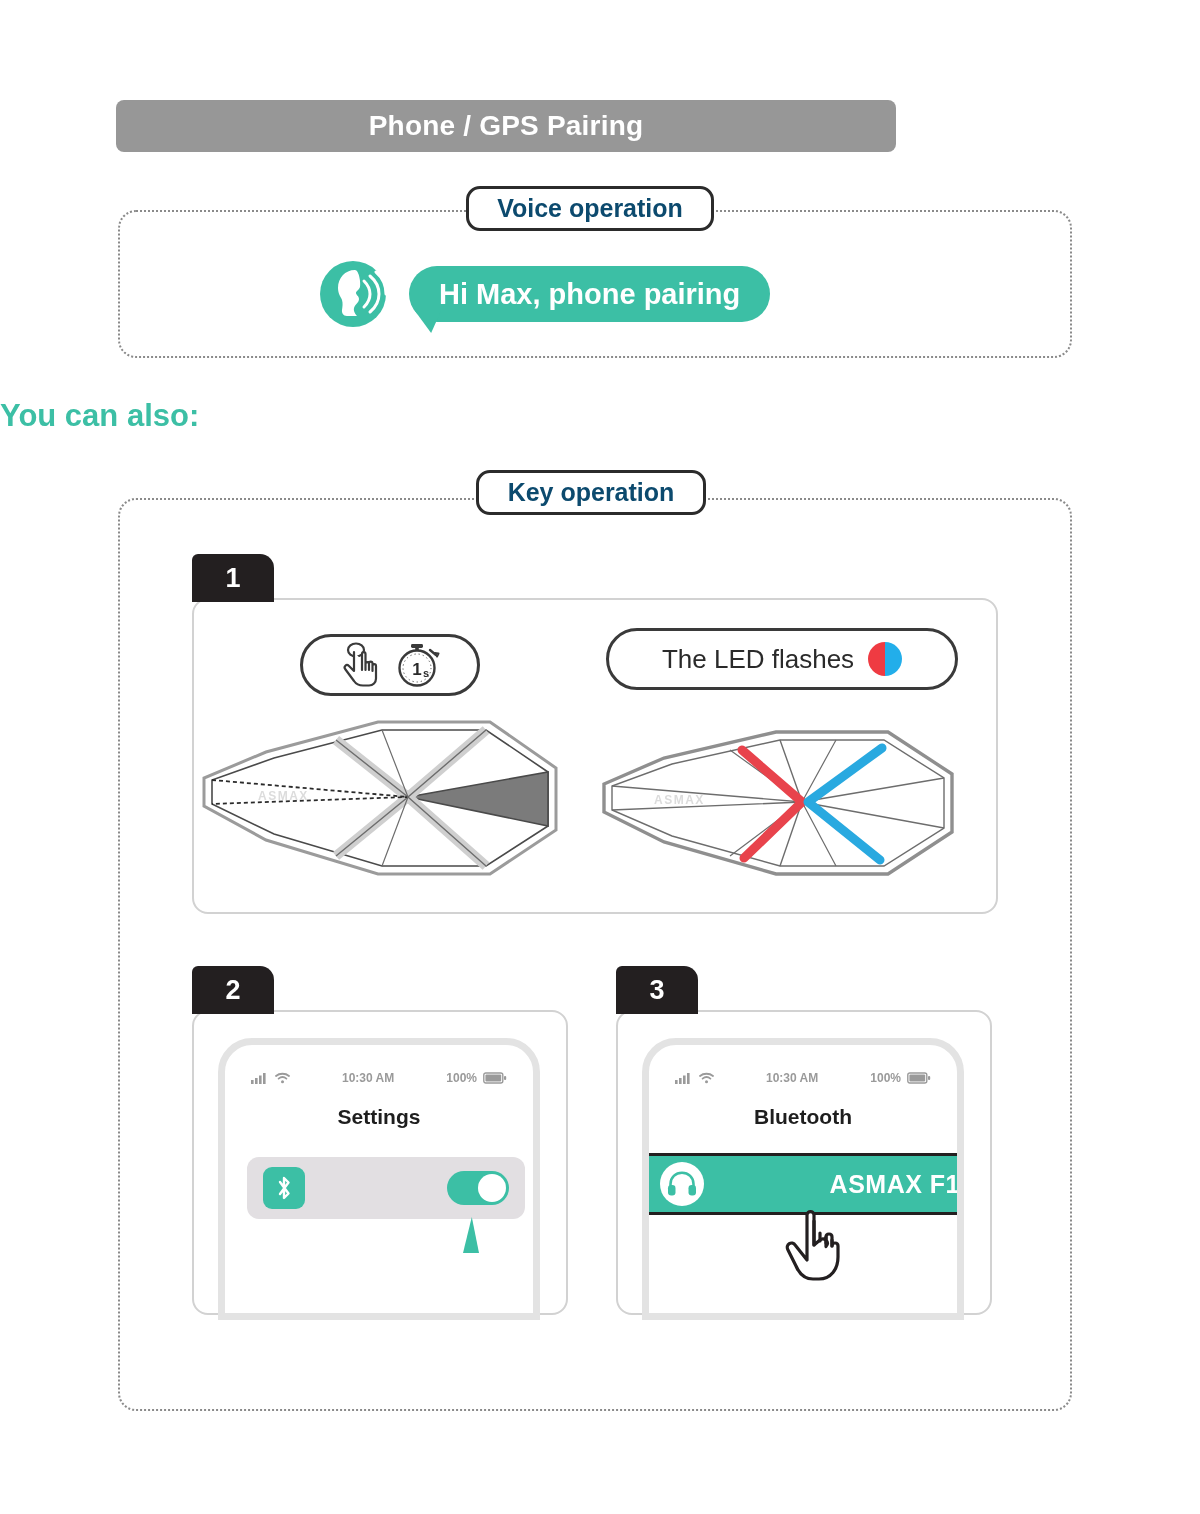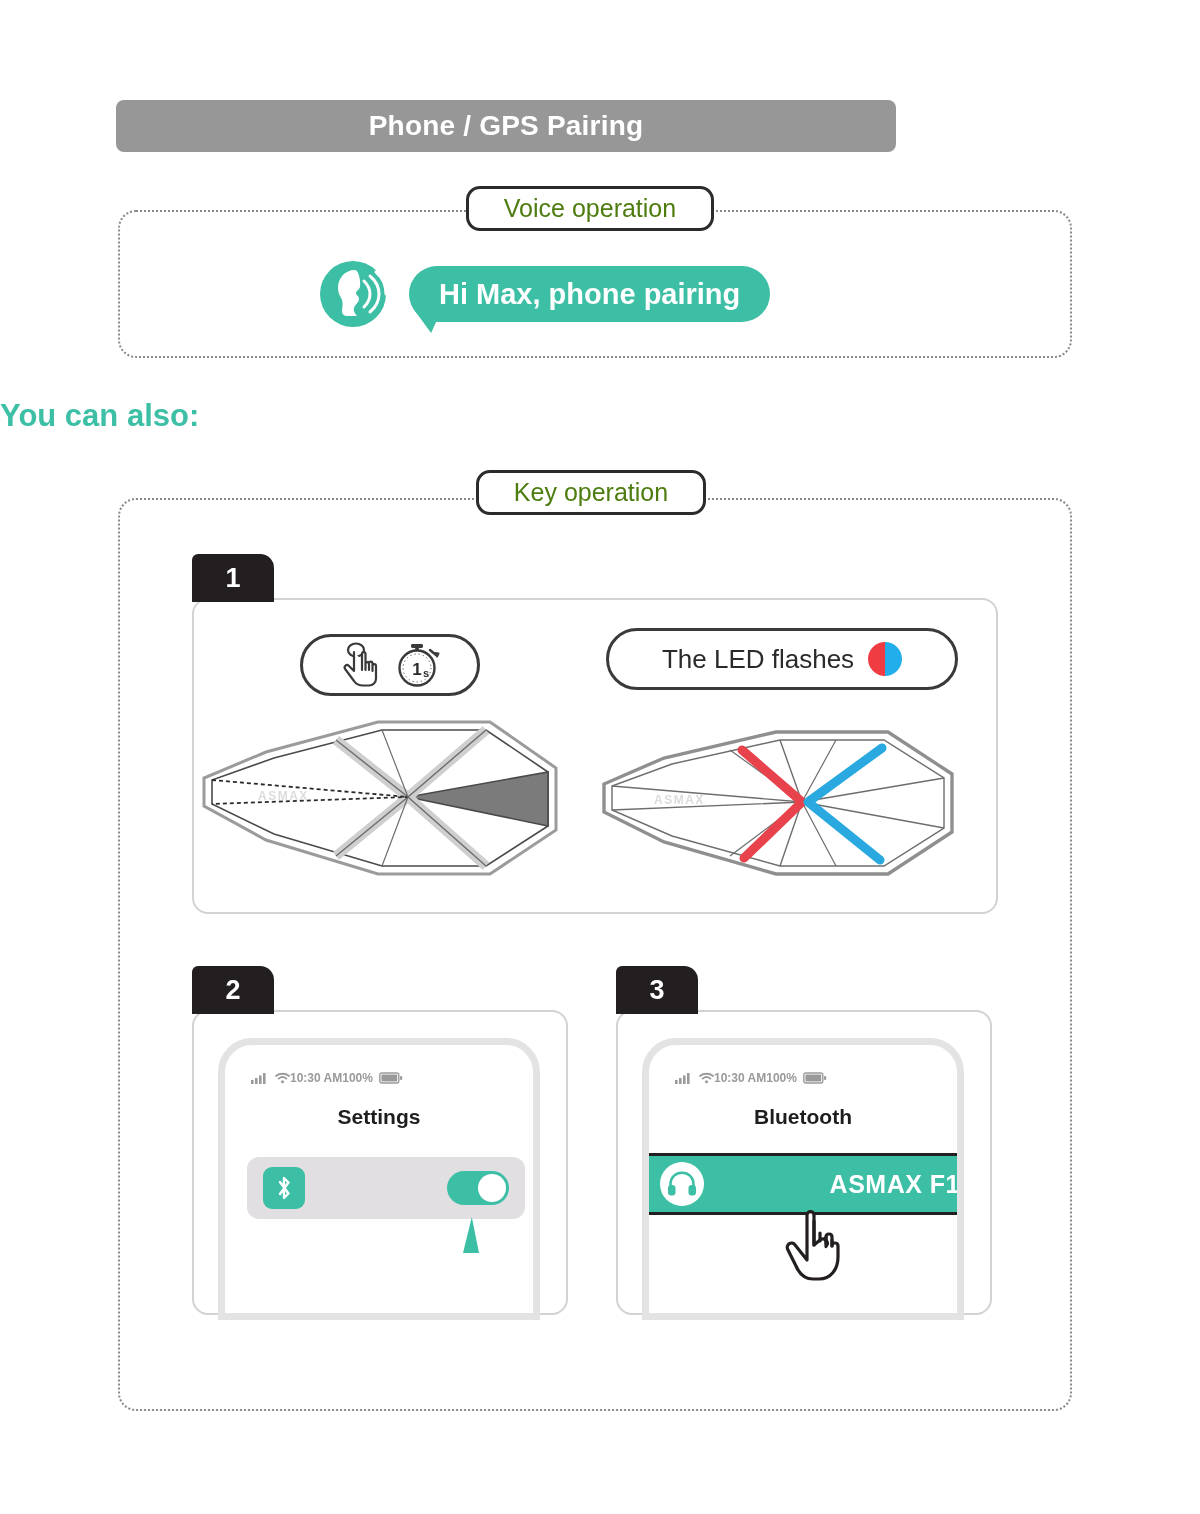--- a/index.html
+++ b/index.html
@@ -51,22 +51,22 @@
     border-radius: 14px;
     height: 45px;
     display: flex;
     align-items: center;
     justify-content: center;
     padding: 0 20px;
     z-index: 5;
   }
   .section-badge span {
     font-size: 25px;
-    font-weight: normal;
-    color: #4d7c0f;
+    font-weight: bold;
+    color: #0c4a6e;
     white-space: nowrap;
   }
   #voice-badge { left: 466px; top: 186px; width: 248px; }
   #key-badge   { left: 476px; top: 470px; width: 230px; }
 
   
   .voice-row {
     position: absolute;
     left: 319px;
     top: 260px;
@@ -184,21 +184,21 @@
   }
   #phone-2 { left: 218px; top: 1038px; width: 322px; height: 282px; }
   #phone-3 { left: 642px; top: 1038px; width: 322px; height: 282px; }
 
   .status-bar {
     position: absolute;
     left: 0; right: 0;
     top: 26px;
     display: flex;
     align-items: center;
-    justify-content: flex-start;
+    justify-content: space-between;
     padding: 0 26px;
     color: #9a9a9a;
     font-size: 12px;
     font-weight: bold;
   }
   .sb-left, .sb-right { display: flex; align-items: center; gap: 6px; }
   .sb-time { font-size: 12px; }
 
   .screen-title {
     position: absolute;

